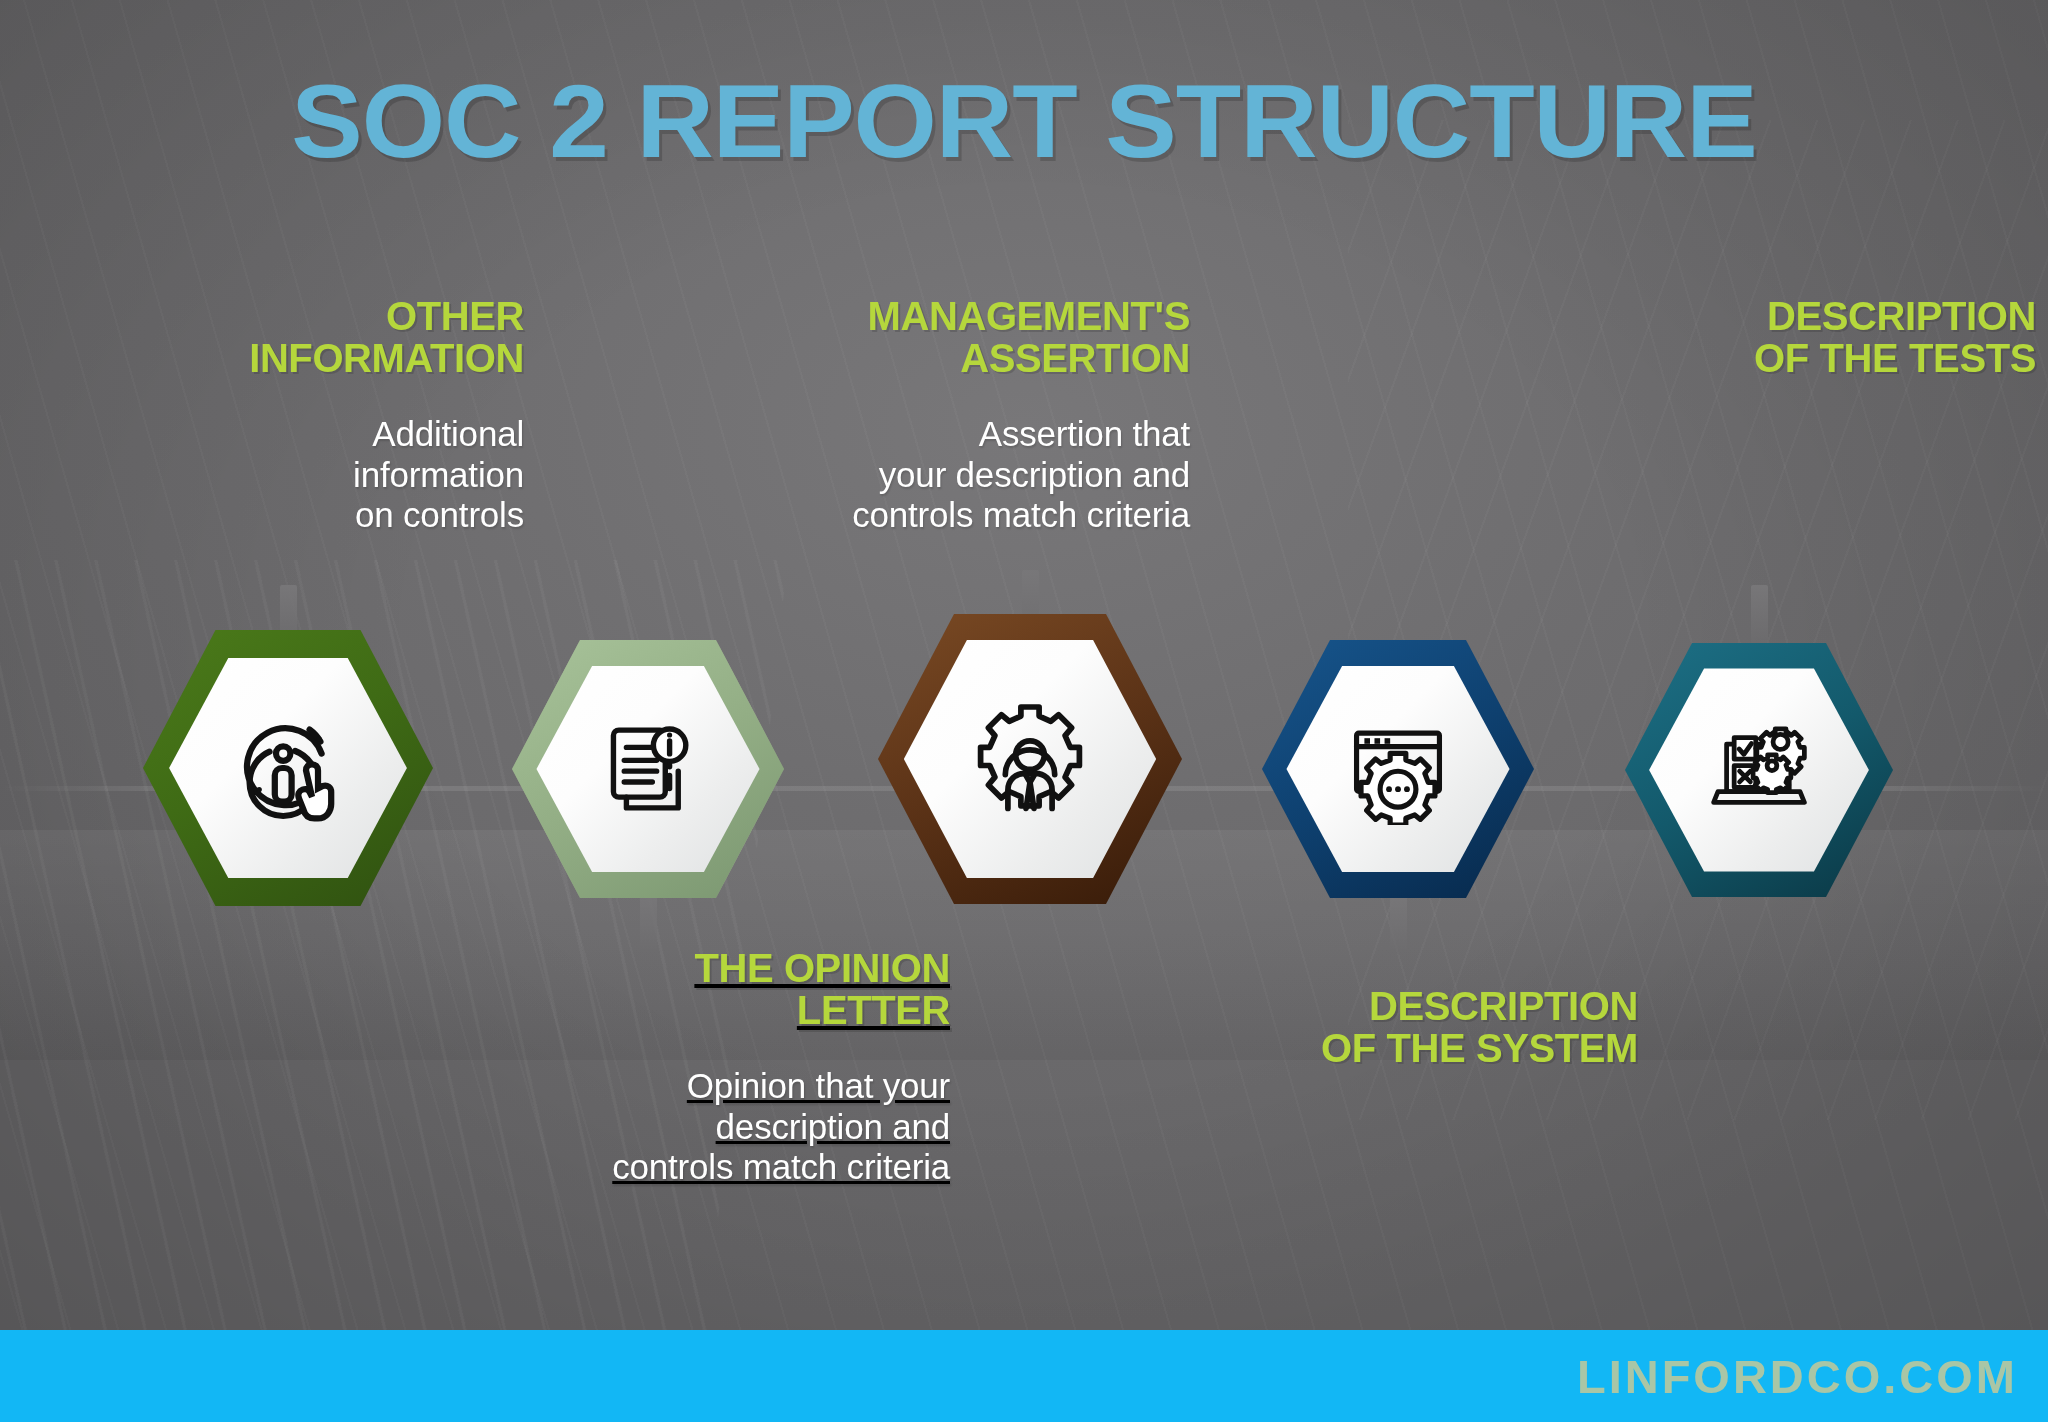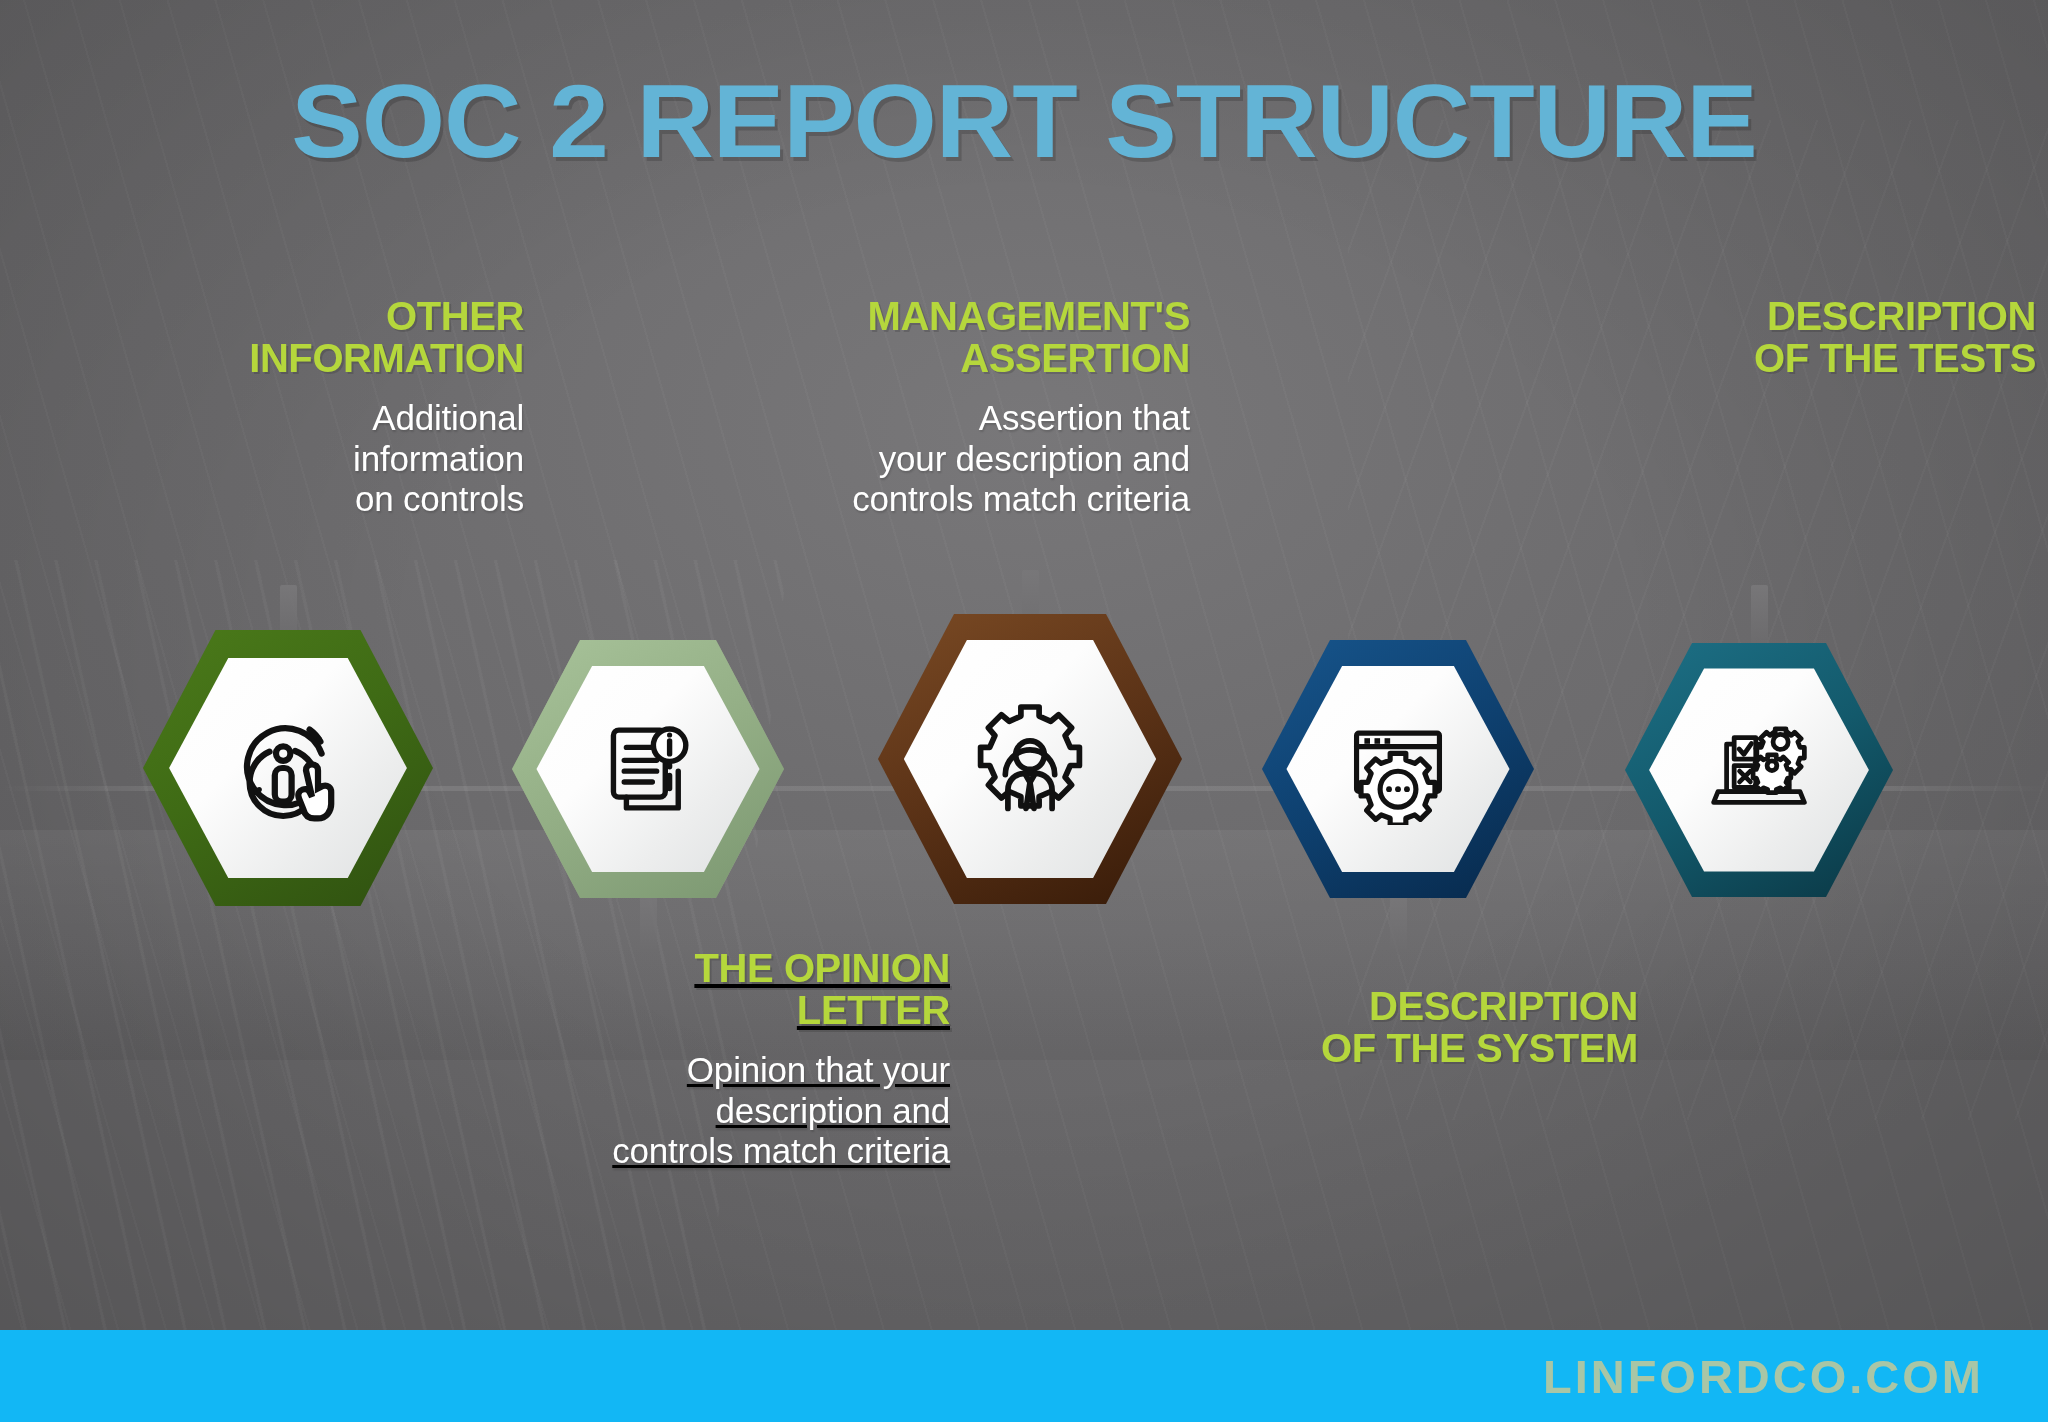--- a/index.html
+++ b/index.html
@@ -77,21 +77,21 @@
     font-size:40px;
     line-height:1.04;
     letter-spacing:-.4px;
     text-shadow:2px 2px 0 rgba(0,0,0,.14);
     white-space:pre-line;
   }
   .block .bd{
     color:#ffffff;
     font-size:35px;
     line-height:1.16;
-    margin-top:19px;
+    margin-top:35px;
     letter-spacing:-.2px;
     text-shadow:1px 2px 2px rgba(0,0,0,.16);
     white-space:pre-line;
   }
 
   #blk-other      { left:58px;  top:296px;  width:466px; }
   #blk-assertion  { left:660px; top:296px;  width:530px; }
   #blk-tests      { left:1528px;top:296px;  width:508px; }
   #blk-opinion    { left:390px; top:948px;  width:560px;text-decoration:underline; }
   #blk-system     { left:1118px;top:986px;  width:520px; }
@@ -135,21 +135,21 @@
   #footer{
     position:absolute;left:0;right:0;bottom:0;height:92px;
     background:#12b7f5;
     display:flex;align-items:center;justify-content:flex-end;
   }
   #footer-url{
     color:#a9c6a6;
     font-size:47px;
     font-weight:bold;
     letter-spacing:3px;
-    margin-right:64px;
+    margin-right:30px;
   }
 </style>
 </head>
 <body>
 
 <div id="bg-canvas"></div>
 <div id="bg-diagonals"></div>
 <div id="bg-swoosh-a"></div>
 <div id="bg-swoosh-b"></div>
 <div id="bg-shelf"></div>

